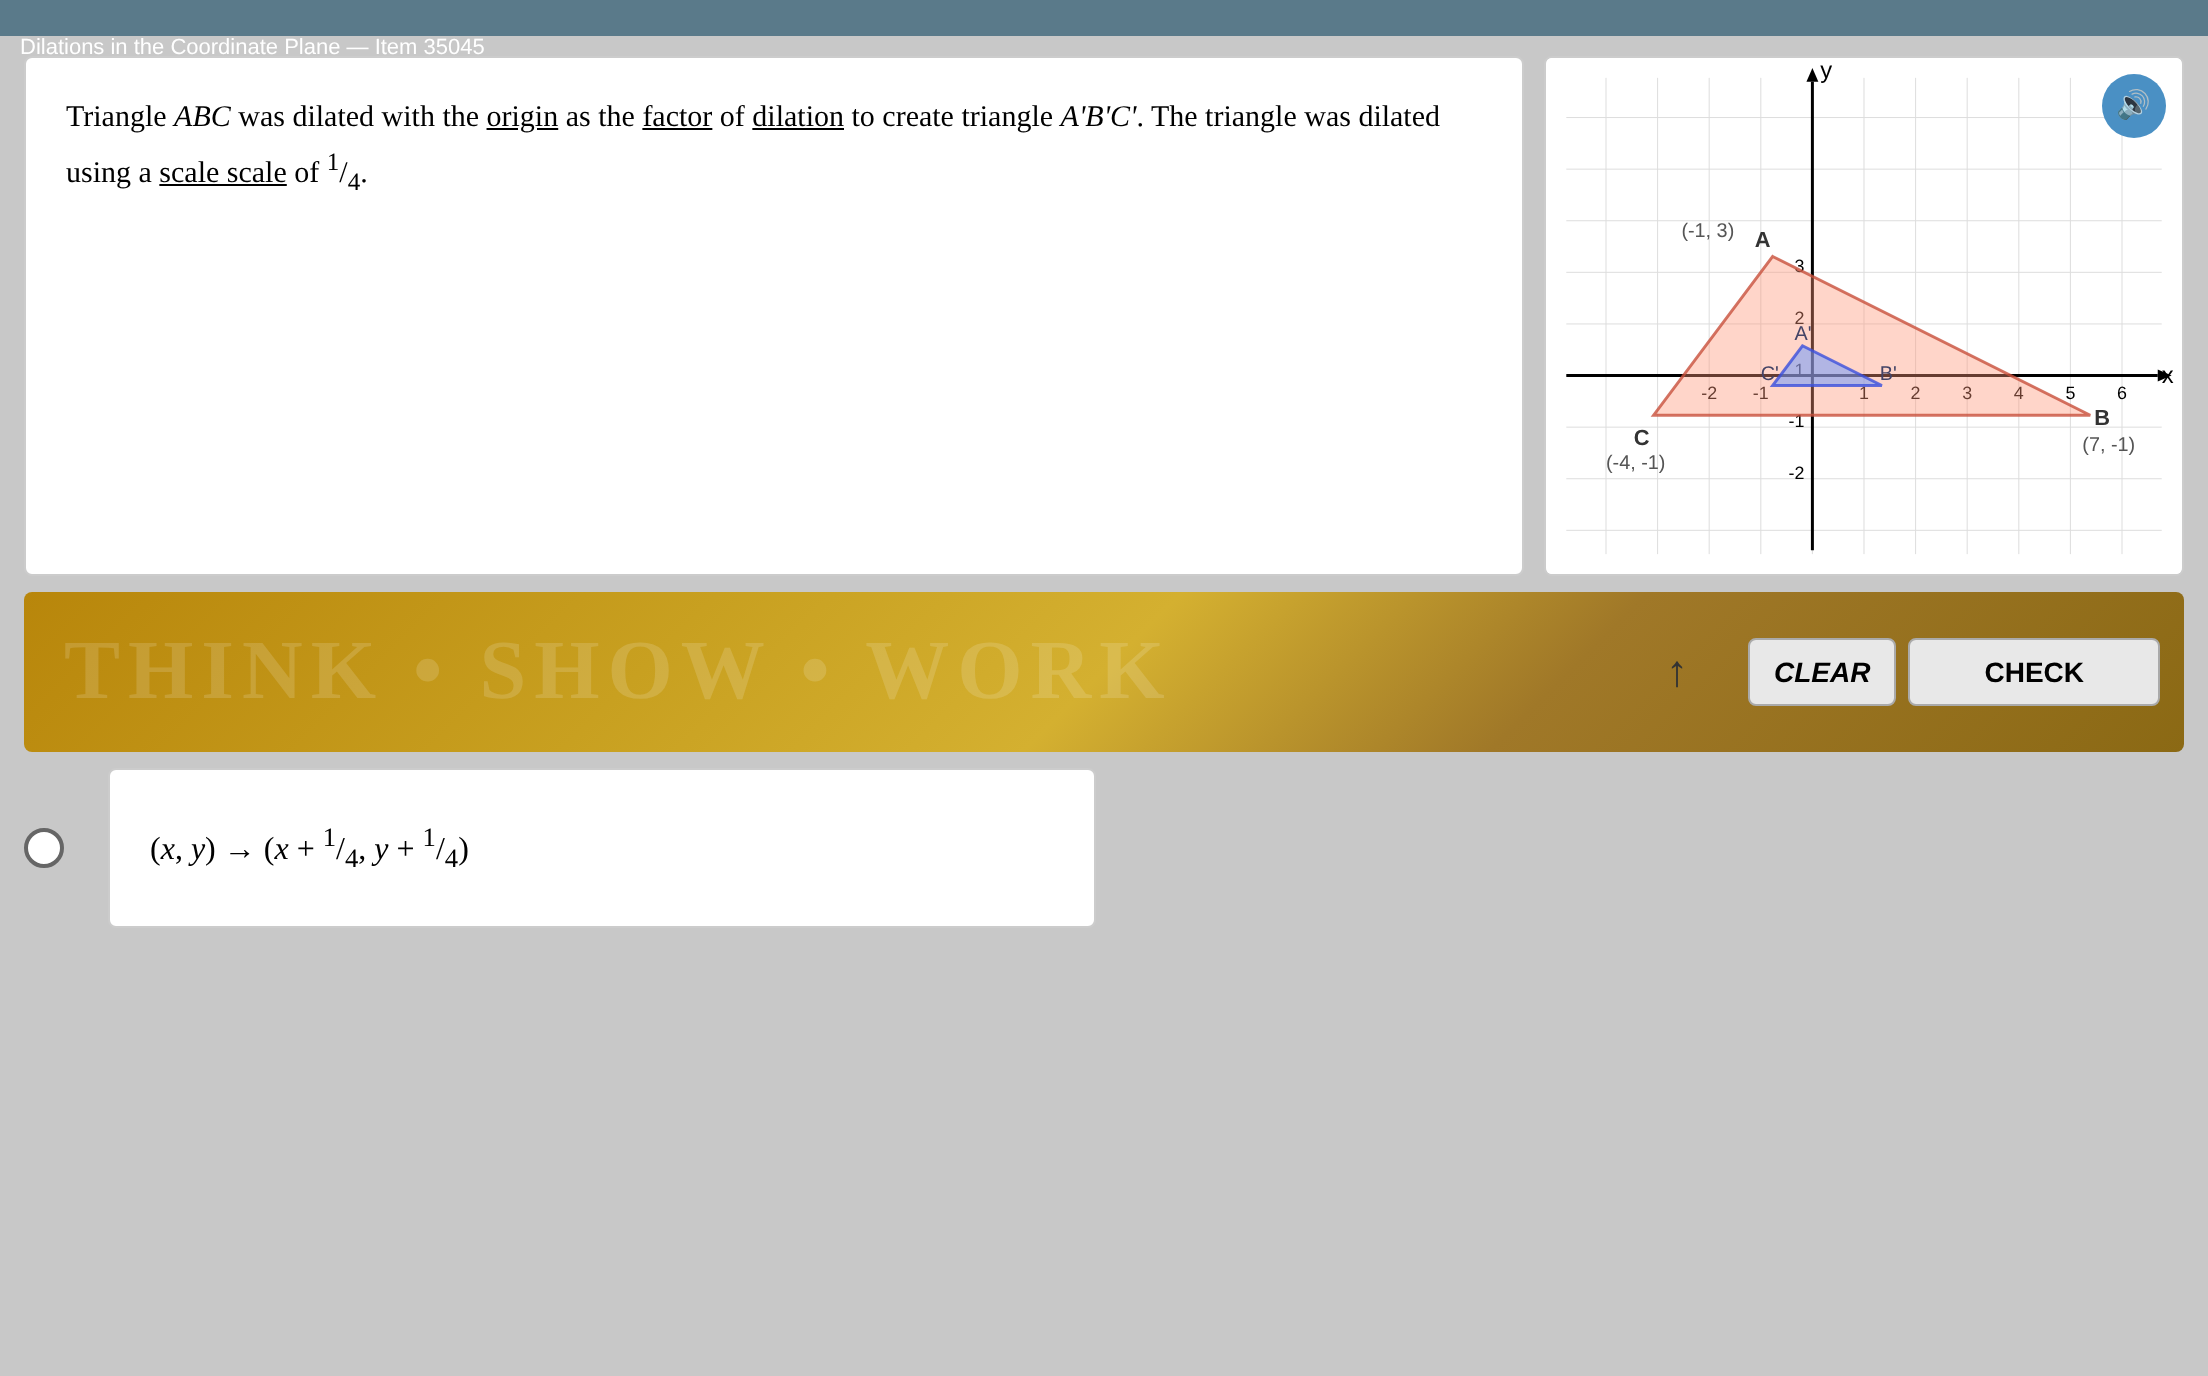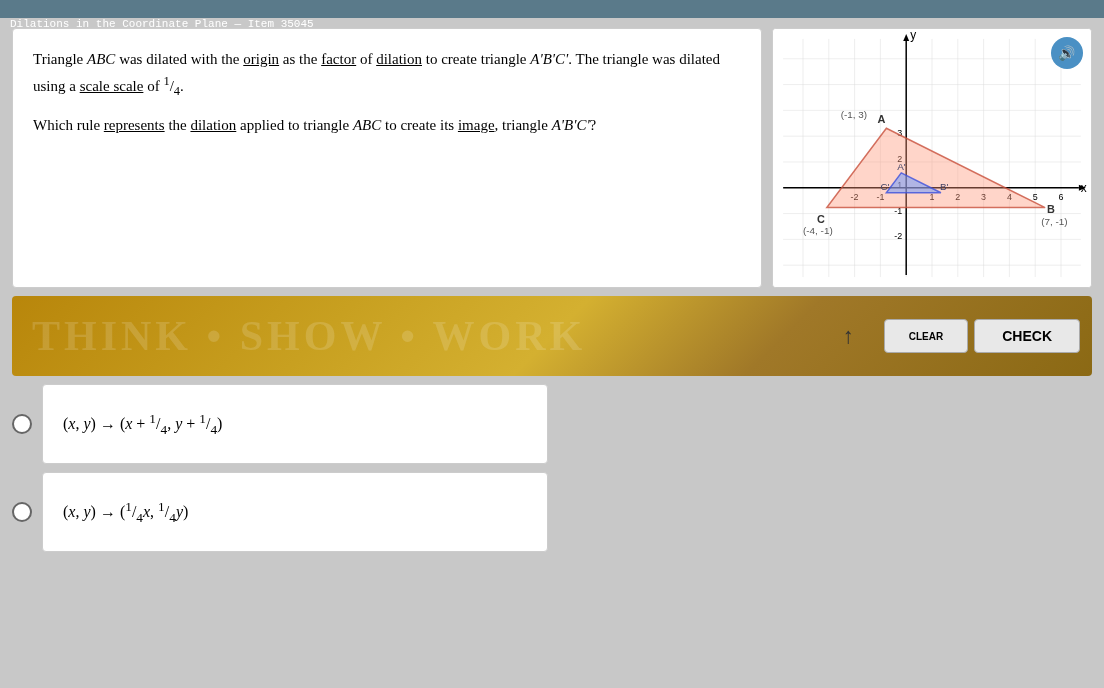--- a/index.html
+++ b/index.html
@@ -109,42 +109,43 @@
 
     .clear-check-btns {
       display: flex;
       gap: 6px;
     }
 
     .btn-clear {
       background: #e8e8e8;
       border: 1px solid #aaa;
       border-radius: 4px;
-      padding: 8px 24px;
-      font-size: 10px;
-      font-weight: bold;
-      cursor: pointer;
-      font-family: Arial, sans-serif;
-    }
-
-    .btn-check {
-      background: #e8e8e8;
-      border: 1px solid #aaa;
-      border-radius: 4px;
-      padding: 8px 27px;
+      padding: 8px 12px;
       font-size: 14px;
       font-weight: bold;
       cursor: pointer;
       font-family: Arial, sans-serif;
+      font-style: italic;
+    }
+
+    .btn-check {
+      background: #e8e8e8;
+      border: 1px solid #aaa;
+      border-radius: 4px;
+      padding: 8px 37px;
+      font-size: 14px;
+      font-weight: bold;
+      cursor: pointer;
+      font-family: Arial, sans-serif;
     }
 
     .choice-item {
       display: flex;
       align-items: center;
-      gap: 10px;
+      gap: 22px;
     }
 
     .choice-radio {
       width: 20px;
       height: 20px;
       border: 2px solid #666;
       border-radius: 50%;
       background: white;
       flex-shrink: 0;
       cursor: pointer;
@@ -171,35 +172,31 @@
     
     .graph-svg {
       width: 100%;
       height: 100%;
     }
   </style>
 </head>
 <body>
 
 <div class="top-bar">
-  <span style="color:white; font-size:11px; font-family:Liberation Mono, monospace;margin-top:30px;">Dilations in the Coordinate Plane — Item 35045</span>
+  <span style="color:white; font-size:11px; font-family:Liberation Sans, sans-serif;margin-top:30px;">Dilations in the Coordinate Plane — Item 35045</span>
 </div>
 
 <div class="main-content">
 
   <div class="top-section">
 
     <div class="question-box">
       <p>
         Triangle <em>ABC</em> was dilated with the <span class="underline">origin</span> as the <span class="underline">factor</span> of <span class="underline">dilation</span> to create triangle
         <em>A'B'C'</em>. The triangle was dilated using a <span class="underline">scale scale</span> of <sup>1</sup>/<sub>4</sub>.
-      </p>
-      <p>
-        Which rule <span class="underline">represents</span> the <span class="underline">dilation</span> applied to triangle <em>ABC</em> to create its <span class="underline">image</span>, triangle
-        <em>A'B'C'</em>?
       </p>
     </div>
 
     <div class="graph-container">
       <div class="audio-btn"></div>
       <svg class="graph-svg" viewBox="0 0 320 260">
 
         <rect width="320" height="260" fill="white"></rect>
 
         <g stroke="#ddd" stroke-width="0.5">
@@ -298,25 +295,17 @@
           <span>
             (<em>x</em>, <em>y</em>) → (<em>x</em> + <sup>1</sup>/<sub>4</sub>, <em>y</em> + <sup>1</sup>/<sub>4</sub>)
           </span>
         </div>
       </div>
 
     </div>
 
     <div style="display:grid; grid-template-columns:1fr 1fr; gap:8px;">
 
-      <div class="choice-item">
-        <div class="choice-radio"></div>
-        <div class="choice-box">
-          <span>
-            (<em>x</em>, <em>y</em>) → (<sup>1</sup>/<sub>4</sub><em>x</em>, <sup>1</sup>/<sub>4</sub><em>y</em>)
-          </span>
-        </div>
-      </div>
 
     </div>
   </div>
 
 </div>
 
 </body></html>

